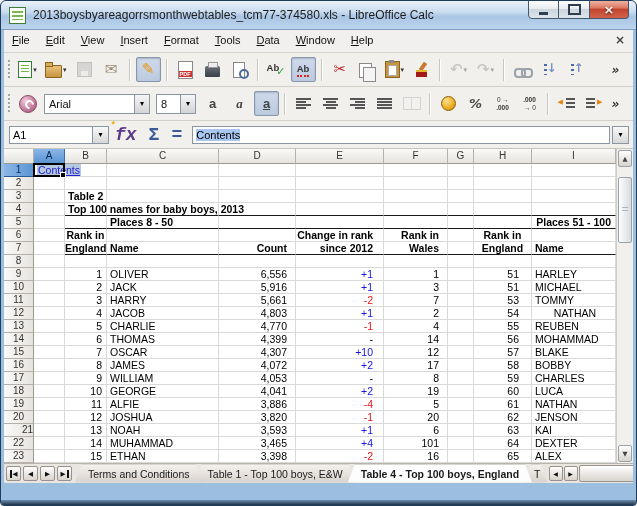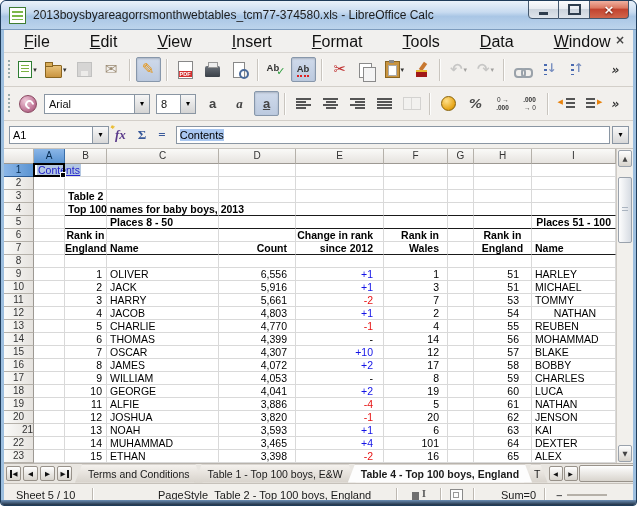--- a/index.html
+++ b/index.html
@@ -19,21 +19,21 @@
   .wb{height:19px;box-sizing:border-box;border:1px solid #44586e;display:flex;align-items:center;justify-content:center;
        background:linear-gradient(#fbfcfd 0%,#e8ecf1 45%,#ccd4dd 50%,#dfe5ec 100%);}
   .wb.min{width:31px;border-radius:0 0 0 4px;}
   .wb.max{width:31px;border-left:none;}
   .wb.close{width:39px;border-left:none;border-radius:0 0 4px 0;color:#fff;font:bold 13px "DejaVu Sans",sans-serif;
        background:linear-gradient(#f0b0a0 0%,#dd7a63 40%,#c34430 50%,#d1654b 100%);text-shadow:0 1px 2px #5a1408;}
   .g-min{width:9px;height:3px;background:#2f3e4e;margin-top:7px;}
   .g-max{width:9px;height:7px;border:2px solid #2f3e4e;}
   
   #menubar{height:22px;background:#f1f0ee;border-bottom:1px solid #d8d5d1;margin:0 3px;position:relative;}
-  .mi{display:inline-block;padding:3px 20px;font-size:16px;color:#111;}
+  .mi{display:inline-block;padding:3px 8px;font-size:11px;color:#111;}
   .mi::first-letter{text-decoration:underline;}
   .doc-close{position:absolute;right:8px;top:3px;font:bold 12px "DejaVu Sans",sans-serif;color:#444;}
   
   .toolbar{height:33px;background:#f2f0ed;border-bottom:1px solid #d3cfc9;display:flex;align-items:center;
        margin:0 3px;position:relative;padding-left:10px;}
   .toolbar::before{content:"";position:absolute;left:3px;top:6px;width:4px;height:21px;
        background-image:radial-gradient(#9aa 35%,transparent 40%);background-size:4px 4px;}
   .tbtn{min-width:25px;height:25px;margin:0 1px;padding:0 2px;box-sizing:border-box;display:flex;align-items:center;
        justify-content:center;border:1px solid transparent;border-radius:2px;position:relative;}
   .tbtn.pressed{border-color:#8797ab;background:linear-gradient(#cfdaeb,#bccadf);box-shadow:inset 0 1px 2px rgba(0,0,0,.18);}
@@ -115,21 +115,21 @@
   .combo{height:20px;background:#fff;border:1px solid #8a96a3;display:flex;align-items:center;margin:0 3px;box-sizing:border-box;}
   .cval{flex:1;font-size:11px;padding-left:4px;color:#111;}
   .cbtn{width:15px;height:100%;background:linear-gradient(#f6f6f6,#d4d4d4);border-left:1px solid #8a96a3;
        font:8px "DejaVu Sans",sans-serif;display:flex;align-items:center;justify-content:center;box-sizing:border-box;}
   
   #formulabar{height:27px;background:#f2f0ec;border-bottom:1px solid #c8c4be;display:flex;align-items:center;margin:0 3px;}
   .namebox{width:84px;height:18px;background:#fff;border:1px solid #8a96a3;font-size:11px;padding:1px 3px;
        margin-left:5px;box-sizing:border-box;line-height:15px;}
   .nbdd{width:16px;height:18px;background:linear-gradient(#f8f8f8,#d8d8d8);border:1px solid #8a96a3;border-left:none;
        font:8px "DejaVu Sans",sans-serif;display:flex;align-items:center;justify-content:center;box-sizing:border-box;}
-  .fbicon{margin:8px 6px;font-size:13px;color:#3a5a9a;font-weight:bold;font-family:Liberation Serif, serif;}
+  .fbicon{margin:8px 6px;font-size:18px;color:#3a5a9a;font-weight:bold;font-family:Liberation Mono, monospace;}
   .fx{font-style:italic;color:#5a3a8a;position:relative;}
   .fx::before{content:"*";position:absolute;left:-5px;top:-4px;color:#e8b000;font-size:9px;}
   .finput{flex:1;height:18px;background:#fff;border:1px solid #8a96a3;margin-left:4px;font-size:11px;
        padding:1px 3px;box-sizing:border-box;line-height:15px;}
   .selected-text{background:#a9c7f0;}
   .fbexpand{width:17px;height:18px;background:linear-gradient(#f8f8f8,#d8d8d8);border:1px solid #8a96a3;
        margin:0 4px 0 2px;font:8px "DejaVu Sans",sans-serif;display:flex;align-items:center;justify-content:center;box-sizing:border-box;}
   
   #gridwrap{height:314px;background:#fff;display:flex;margin:0 3px;position:relative;overflow:hidden;}
   #grid{width:612px;}
@@ -678,28 +678,14 @@
         <span class="tab active">Table 4 - Top 100 boys, England</span>
         <span class="tab partial">T</span>
       </span>
     <span class="hs">
       <span class="hsb">◀</span>
       <span class="hsb">▶</span>
       <span class="hsthumb"></span>
     </span>
   </div>
 
-  <div id="statusbar">
-    <span class="sfield" style="margin-left:12px;width:76px;">Sheet 5 / 10</span>
-    <span class="ssep"></span>
-    <span class="sfield" style="margin-left:64px;width:238px;">PageStyle_Table 2 - Top 100 boys, England</span>
-    <span class="ssep"></span>
-    <span class="ins-ic" style="margin-left:14px;"></span>
-    <span class="ssep" style="margin-left:12px;"></span>
-    <span class="selmode-ic" style="margin-left:8px;"></span>
-    <span class="ssep" style="margin-left:10px;"></span>
-    <span class="sfield" style="margin-left:26px;">Sum=0</span>
-    <span class="ssep" style="margin-left:8px;"></span>
-    <span class="zoomout">–</span>
-    <span class="ztrack"></span>
-  </div>
 
 </div>
 
 </body></html>

